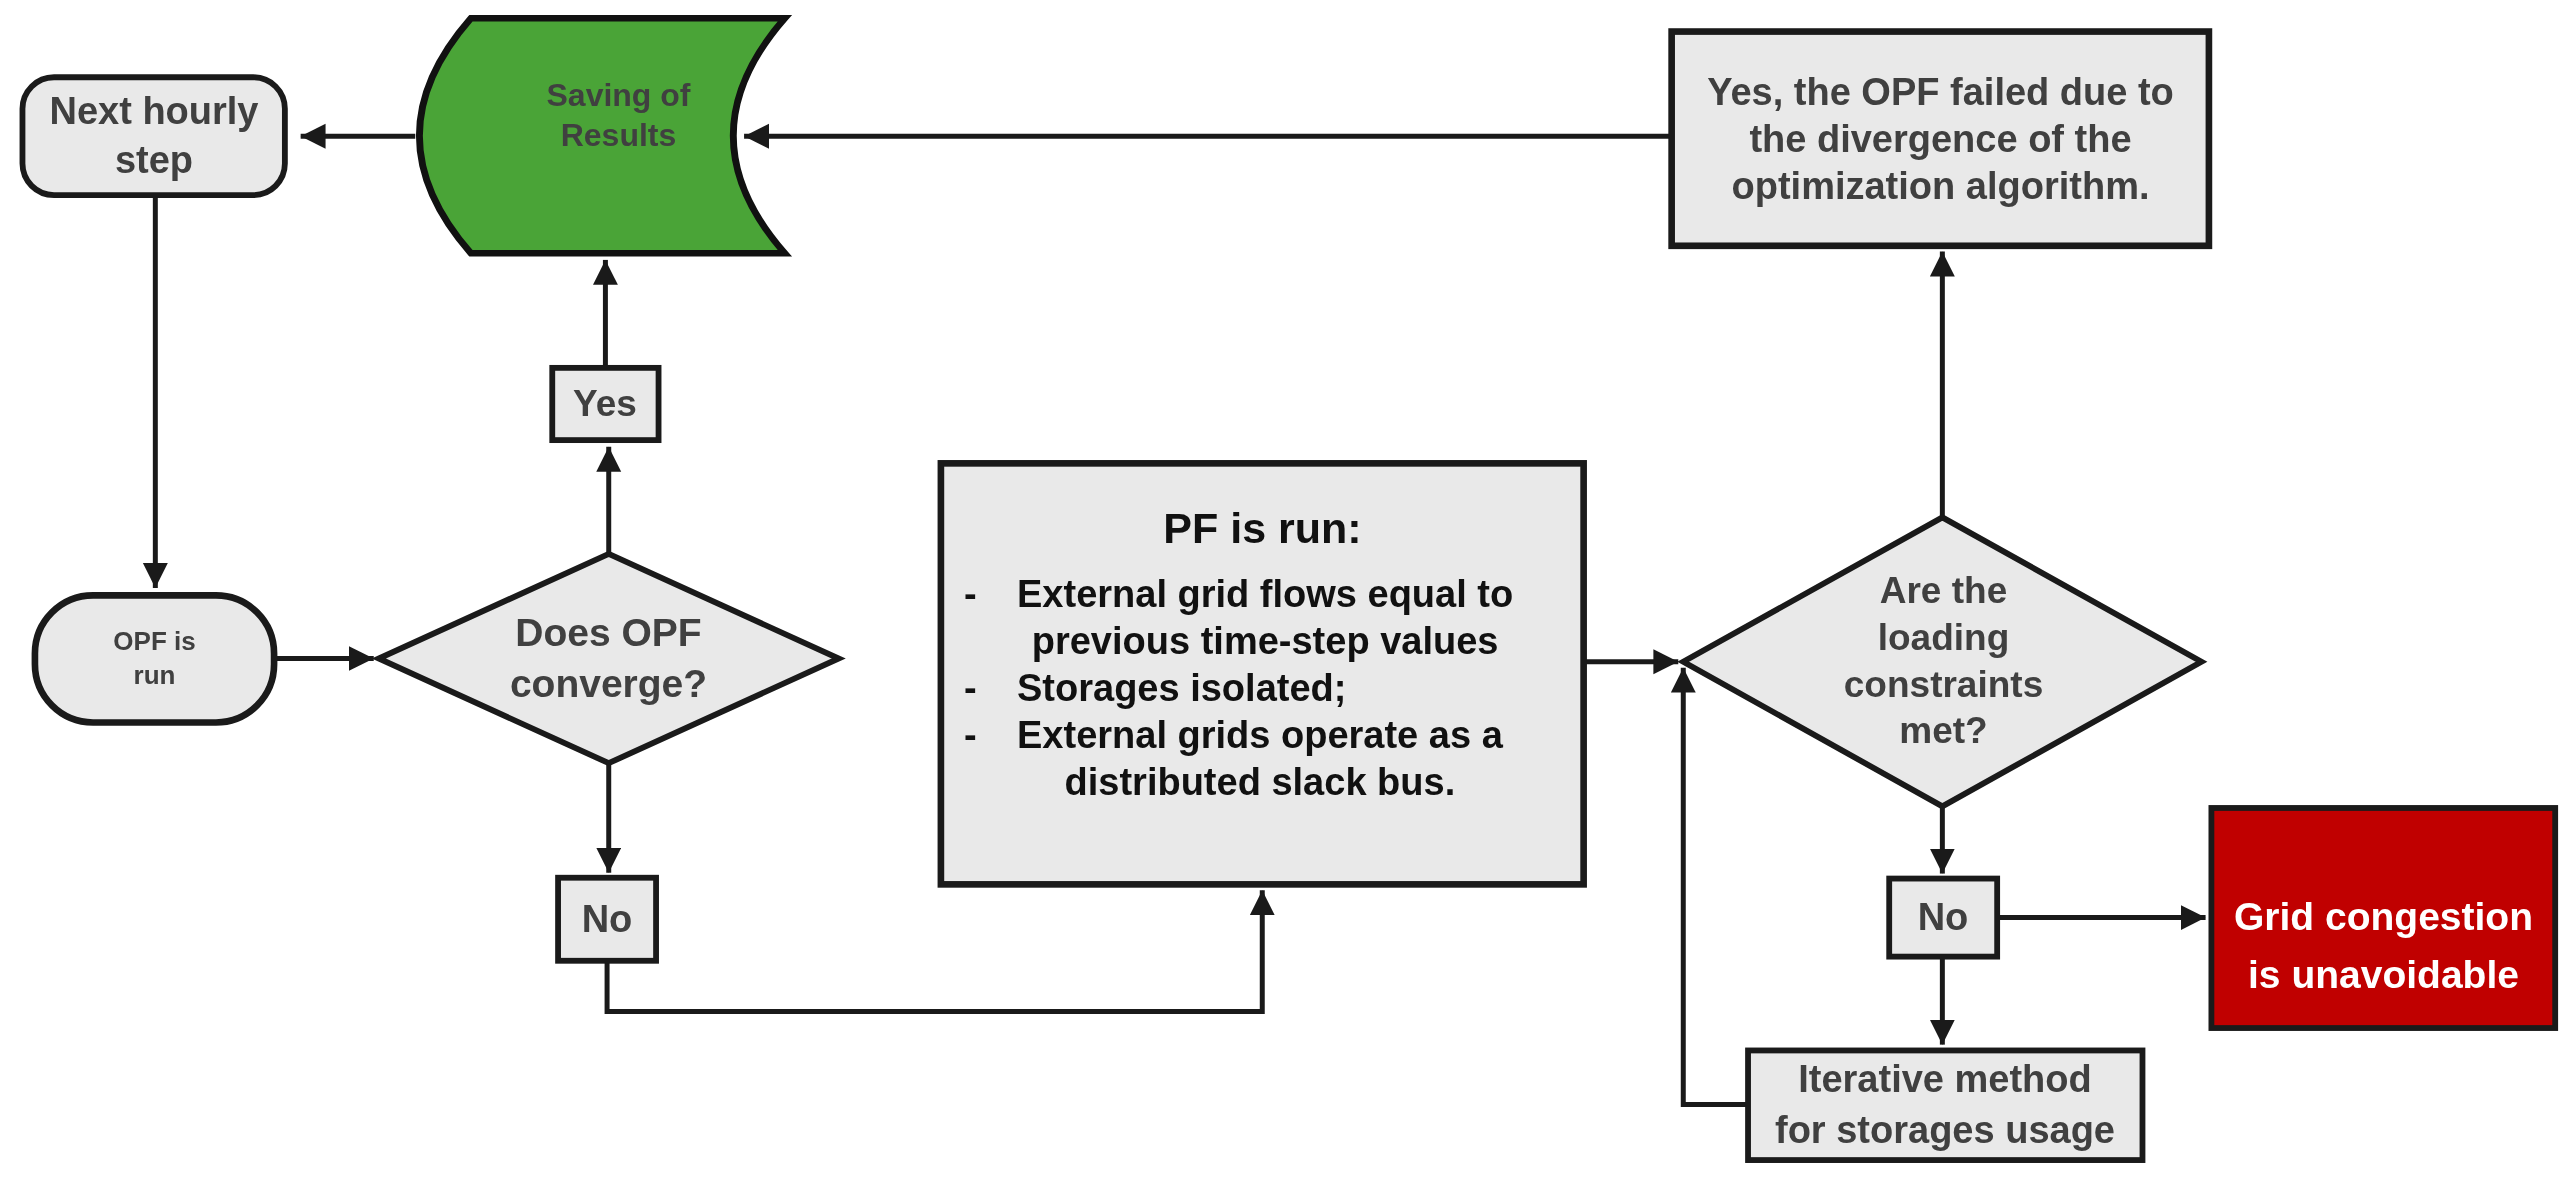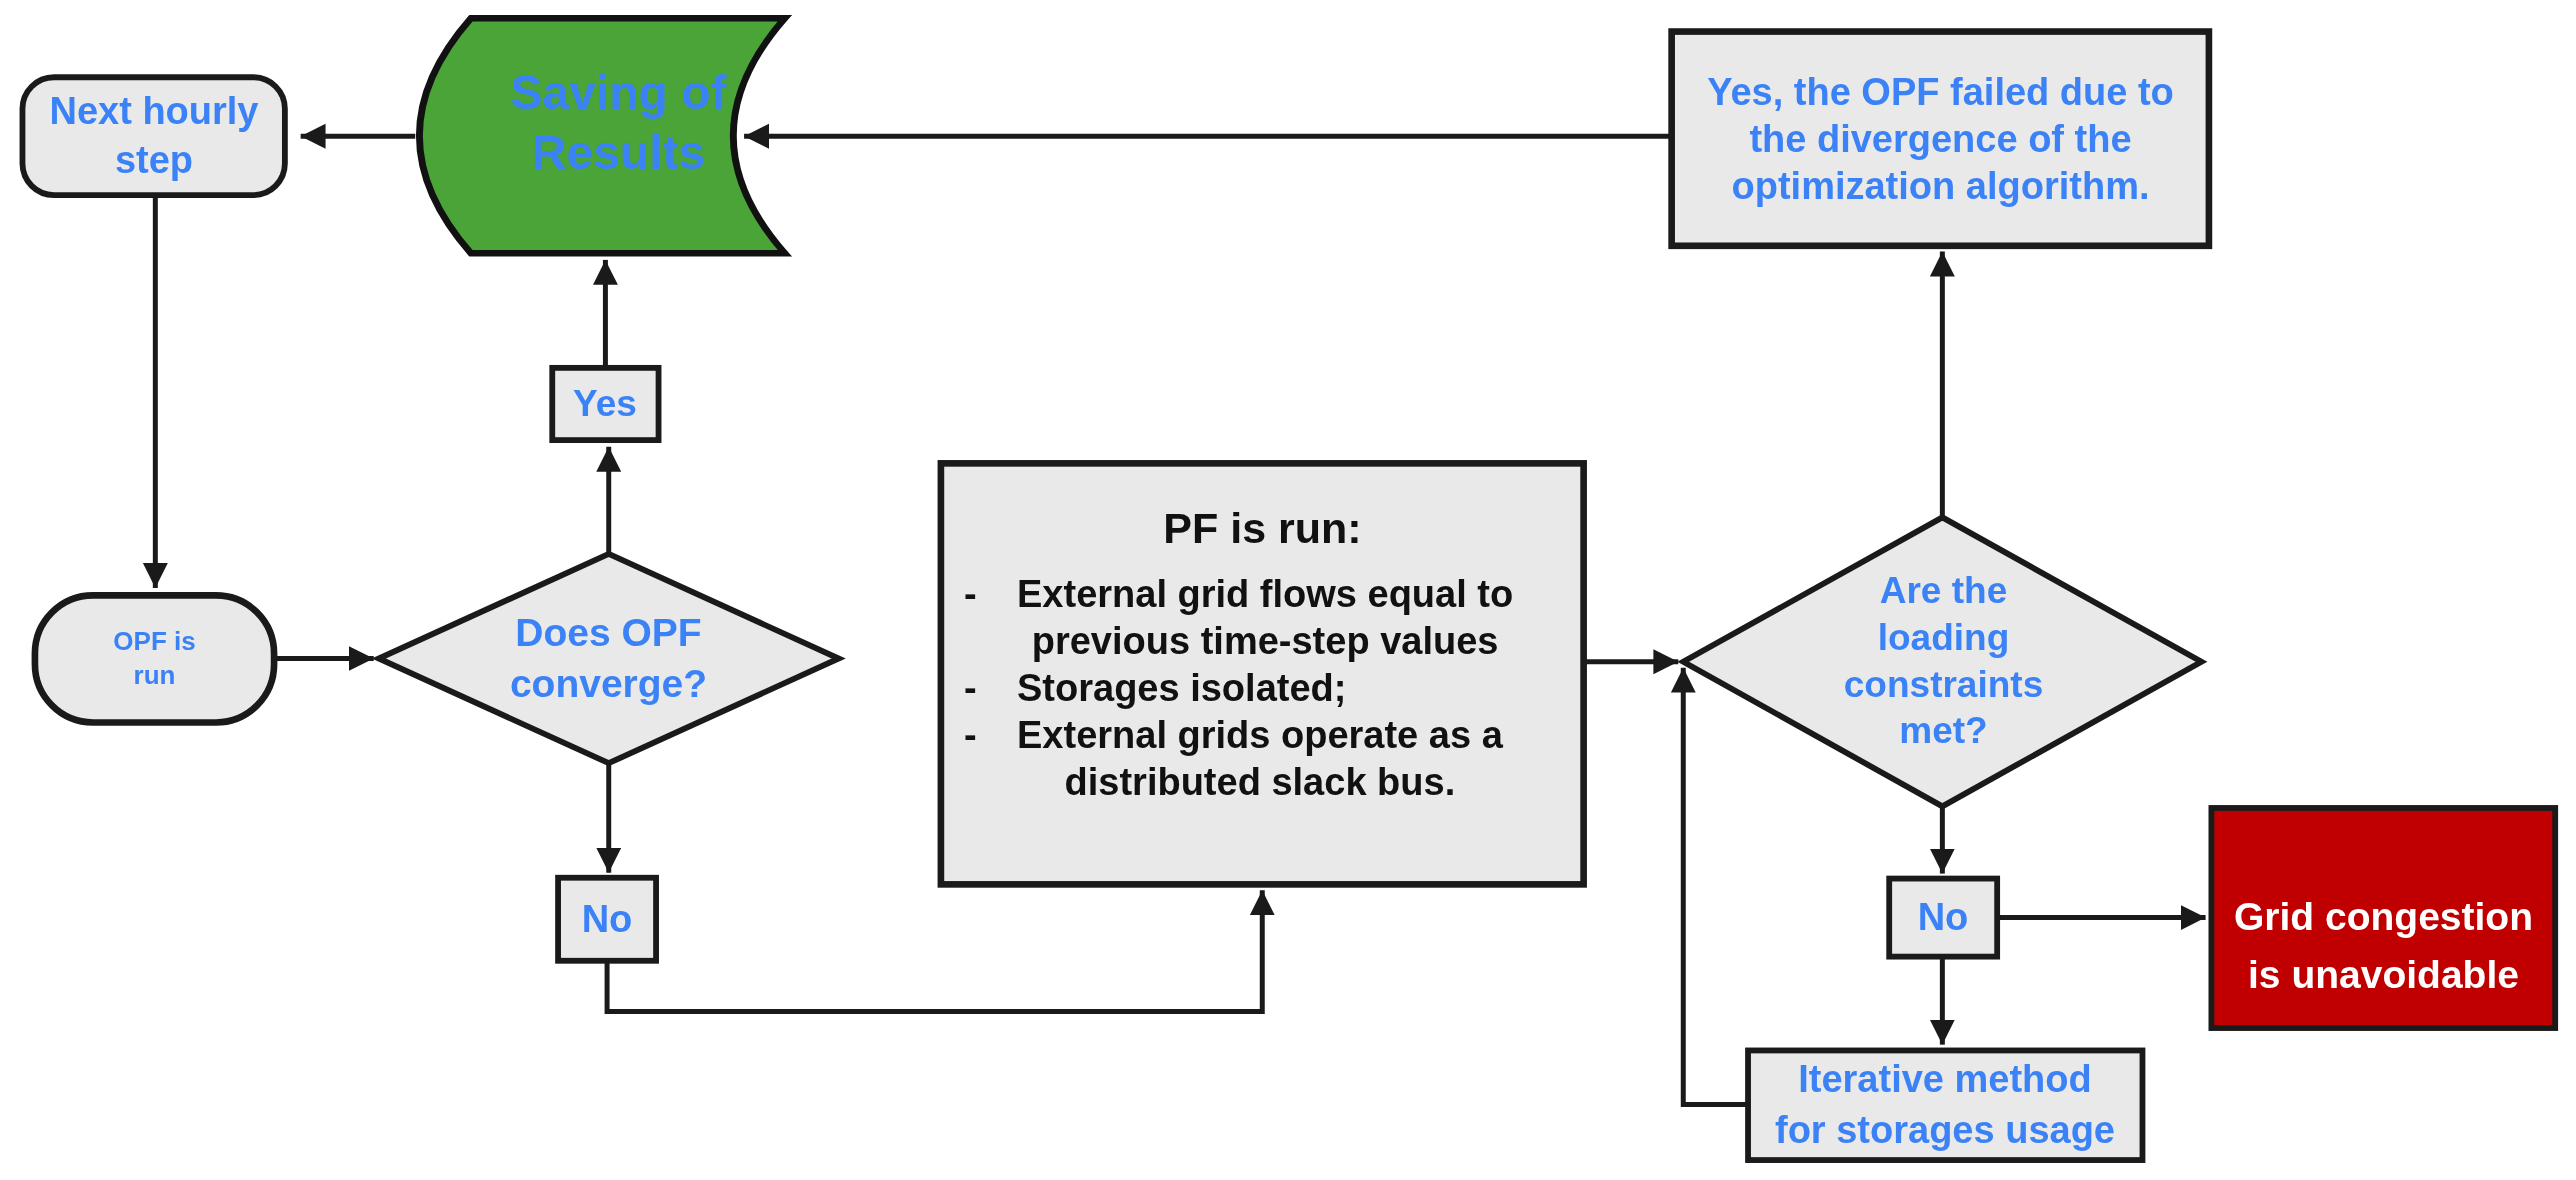--- a/index.html
+++ b/index.html
@@ -9,26 +9,26 @@
     background:#ffffff;
     font-family:"Liberation Sans", sans-serif;
     color:#111111;
     overflow:hidden;
   }
   #flow-svg{position:absolute;left:0;top:0;width:2576px;height:1180px;}
   .txt{
     position:absolute;
     display:flex;align-items:center;justify-content:center;
     text-align:center;font-weight:700;
-    white-space:pre-line;color:#3b82f6;
+    white-space:pre-line;color:#404040;
     line-height:1.3;
   }
   
   .t-next     {left:31px;   top:77px;   width:246px; height:118px; font-size:38px;}
-  .t-saving   {left:490px;  top:17px;   width:257px; height:212px; font-size:48px; line-height:1.25;}
+  .t-saving   {left:490px;  top:9px;   width:257px; height:212px; font-size:32px; line-height:1.25;}
   .t-yes      {left:552px;  top:368px;  width:106px; height:72px;  font-size:37px;}
   .t-does     {left:484px;  top:592px;  width:249px; height:133px; font-size:39px;text-align:center;}
   .t-opf      {left:35px;   top:595px;  width:239px; height:127px; font-size:26px;}
   .t-no-left  {left:558px;  top:878px; width:98px; height:83px; font-size:38px;}
   .t-loading  {left:1819px; top:542px;  width:249px; height:239px; font-size:37px; line-height:1.26;}
   .t-failed   {left:1694px; top:32px;   width:493px; height:214px; font-size:38px; line-height:47px;}
   .t-no-right {left:1889px; top:879px; width:108px; height:78px;  font-size:38px;}
   .t-red      {left:2220px; top:836px;  width:327px; height:220px; font-size:39px; line-height:1.5; color:#ffffff;}
   .t-iter     {left:1748px; top:1050px; width:394px; height:110px; font-size:38px; line-height:1.35;}
   

